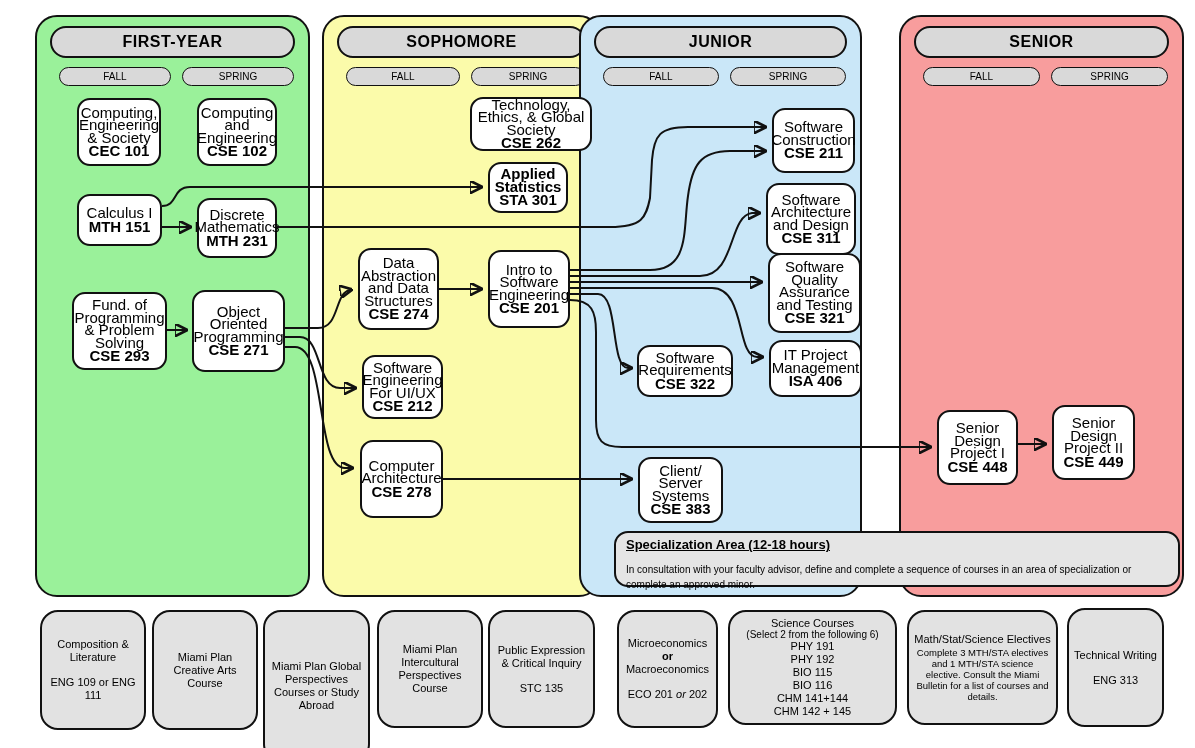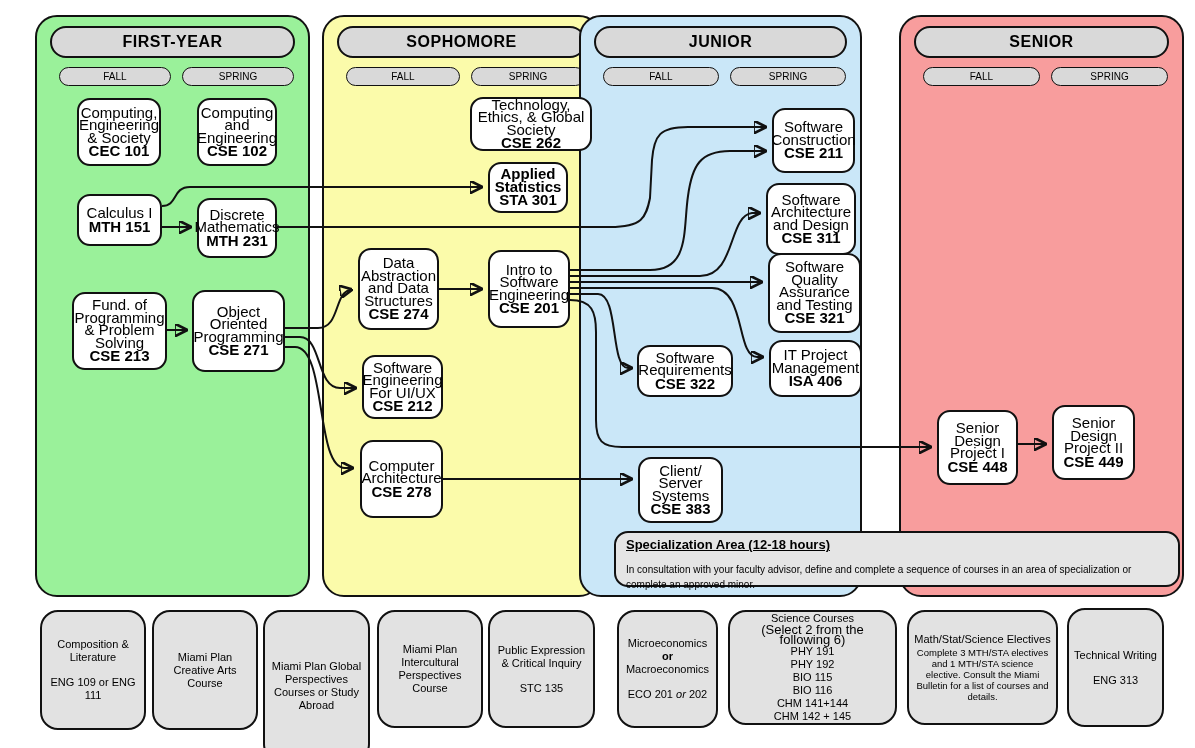--- a/index.html
+++ b/index.html
@@ -41,21 +41,21 @@
   }
   .spec .t{font-size:13px;font-weight:bold;text-decoration:underline;color:#000;}
   .spec .b{font-size:10px;line-height:15px;color:#000;margin-top:10px;}
   
   .gebox{
     position:absolute;background:#e2e2e2;border:2.5px solid #111;border-radius:18px;z-index:3;
     display:flex;flex-direction:column;align-items:center;justify-content:center;
     text-align:center;font-size:11px;line-height:13px;color:#000;padding:4px 5px;box-sizing:border-box;
   }
   .gebox .gap{height:12px;}
-  .gebox .small{font-size:13px;line-height:10px;}
+  .gebox .small{font-size:10px;line-height:10px;}
   .gebox .body{font-size:9.5px;line-height:11px;margin-top:1px;}
   .gebox .orb{font-weight:bold;}
   .b1{left:40px;top:610px;width:106px;height:120px;}
   .b2{left:152px;top:610px;width:106px;height:120px;}
   .b3{left:263px;top:610px;width:107px;height:152px;align-items:flex-end;}
   .b4{left:377px;top:610px;width:106px;height:118px;}
   .b5{left:488px;top:610px;width:107px;height:118px;}
   .b6{left:617px;top:610px;width:101px;height:118px;}
   .b7{left:728px;top:610px;width:169px;height:115px;}
   .b8{left:907px;top:610px;width:151px;height:115px;}
@@ -130,21 +130,21 @@
   <div class="course" style="left:77px;top:194px;width:85px;height:52px;">
     <div>Calculus I</div>
     <div class="code">MTH 151</div>
   </div>
   <div class="course" style="left:197px;top:198px;width:80px;height:60px;">
     <div>Discrete Mathematics</div>
     <div class="code">MTH 231</div>
   </div>
   <div class="course" style="left:72px;top:292px;width:95px;height:78px;">
     <div>Fund. of Programming &amp; Problem Solving</div>
-    <div class="code">CSE 213</div>
+    <div class="code">CSE 293</div>
   </div>
   <div class="course" style="left:192px;top:290px;width:93px;height:82px;">
     <div>Object Oriented Programming</div>
     <div class="code">CSE 271</div>
   </div>
 
   <div class="course" style="left:470px;top:97px;width:122px;height:54px;">
     <div>Technology, Ethics, &amp; Global Society</div>
     <div class="code">CSE 262</div>
   </div>

